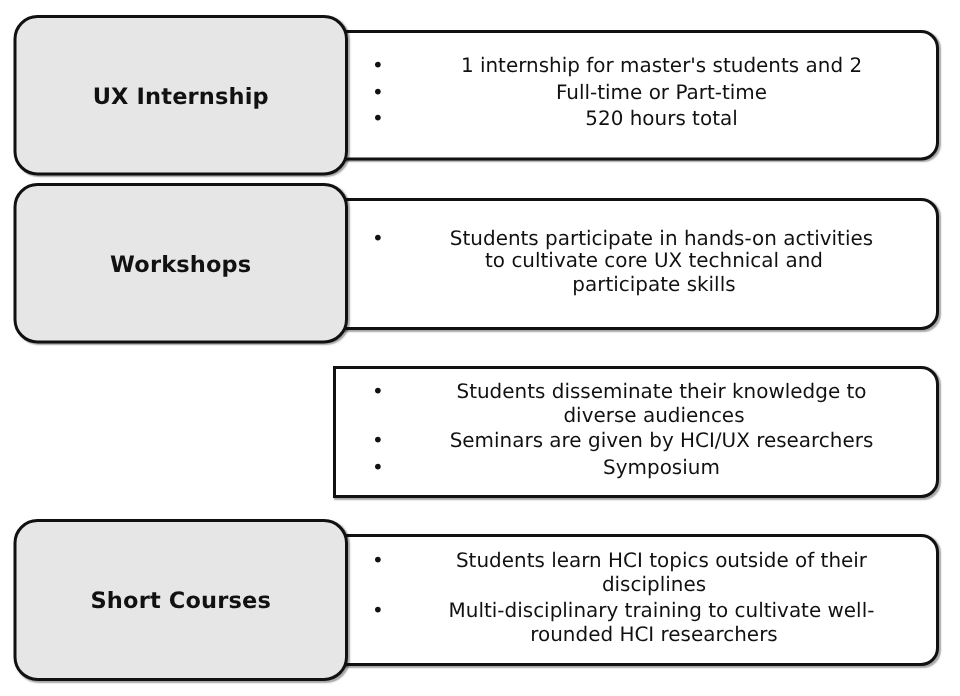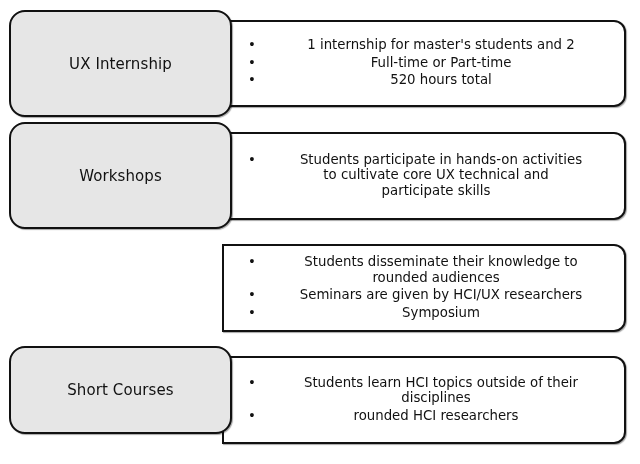--- a/index.html
+++ b/index.html
@@ -7,21 +7,21 @@
            font-family: "DejaVu Sans", "Liberation Sans", sans-serif; color:#111; }
     .row { position:absolute; left:0; width:640px; height:112px; }
     .detail { position:absolute; left:222px; top:10px; width:404px; height:84px;
               border:2.5px solid #111; border-radius:0 12px 12px 0; background:#fff;
               box-sizing:border-box; box-shadow:1px 1px 1px rgba(0,0,0,0.35);
               display:flex; flex-direction:column; justify-content:center; padding-left:34px; }
     .label-box { position:absolute; left:9px; top:0; width:223px; height:107px;
                  border:2.5px solid #111; border-radius:16px; background:#e6e6e6;
                  box-sizing:border-box; display:flex; align-items:center; justify-content:center;
                  box-shadow:1px 1px 1px rgba(0,0,0,0.35); z-index:2; }
-    .label-text { font-weight:normal; font-size:15px; letter-spacing:0.1px; }
+    .label-text { font-weight:bold; font-size:15px; letter-spacing:0.1px; }
     ul { list-style:none; margin:0; padding:0; }
     li { font-size:13.3px; line-height:15.5px; position:relative; padding-left:0; margin:0 0 2px 0; }
     li .bullet { position:absolute; left:-10px; top:0; }
     li .txt { display:block;text-align:center; }
   </style>
 </head>
 <body>
 
 <div>
 
@@ -62,46 +62,47 @@
       </ul>
     </div>
   </div>
 
   <div class="row" style="top:234px;">
     <div class="detail" style="top:10px;height:88px;">
       <ul>
         <li>
             <span class="bullet">•</span>
             <span class="txt">Students disseminate their knowledge to</span>
-            <span class="txt" style="margin-left:-10px">rounded audiences</span>
+            <span class="txt" style="margin-left:-10px">diverse audiences</span>
           </li>
         <li>
             <span class="bullet">•</span>
             <span class="txt">Seminars are given by HCI/UX researchers</span>
           </li>
         <li>
             <span class="bullet">•</span>
             <span class="txt">Symposium</span>
           </li>
       </ul>
     </div>
   </div>
 
   <div class="row" style="top:346px;">
-    <div class="label-box" style="height:88px;">
+    <div class="label-box" style="height:108px;">
       <span class="label-text">Short Courses</span>
     </div>
     <div class="detail" style="top:10px;height:88px;">
       <ul>
         <li>
             <span class="bullet">•</span>
             <span class="txt">Students learn HCI topics outside of their</span>
             <span class="txt" style="margin-left:-10px">disciplines</span>
           </li>
         <li>
             <span class="bullet">•</span>
+            <span class="txt">Multi-disciplinary training to cultivate well-</span>
             <span class="txt" style="margin-left:-10px">rounded HCI researchers</span>
           </li>
       </ul>
     </div>
   </div>
 
 </div>
 
 </body></html>

